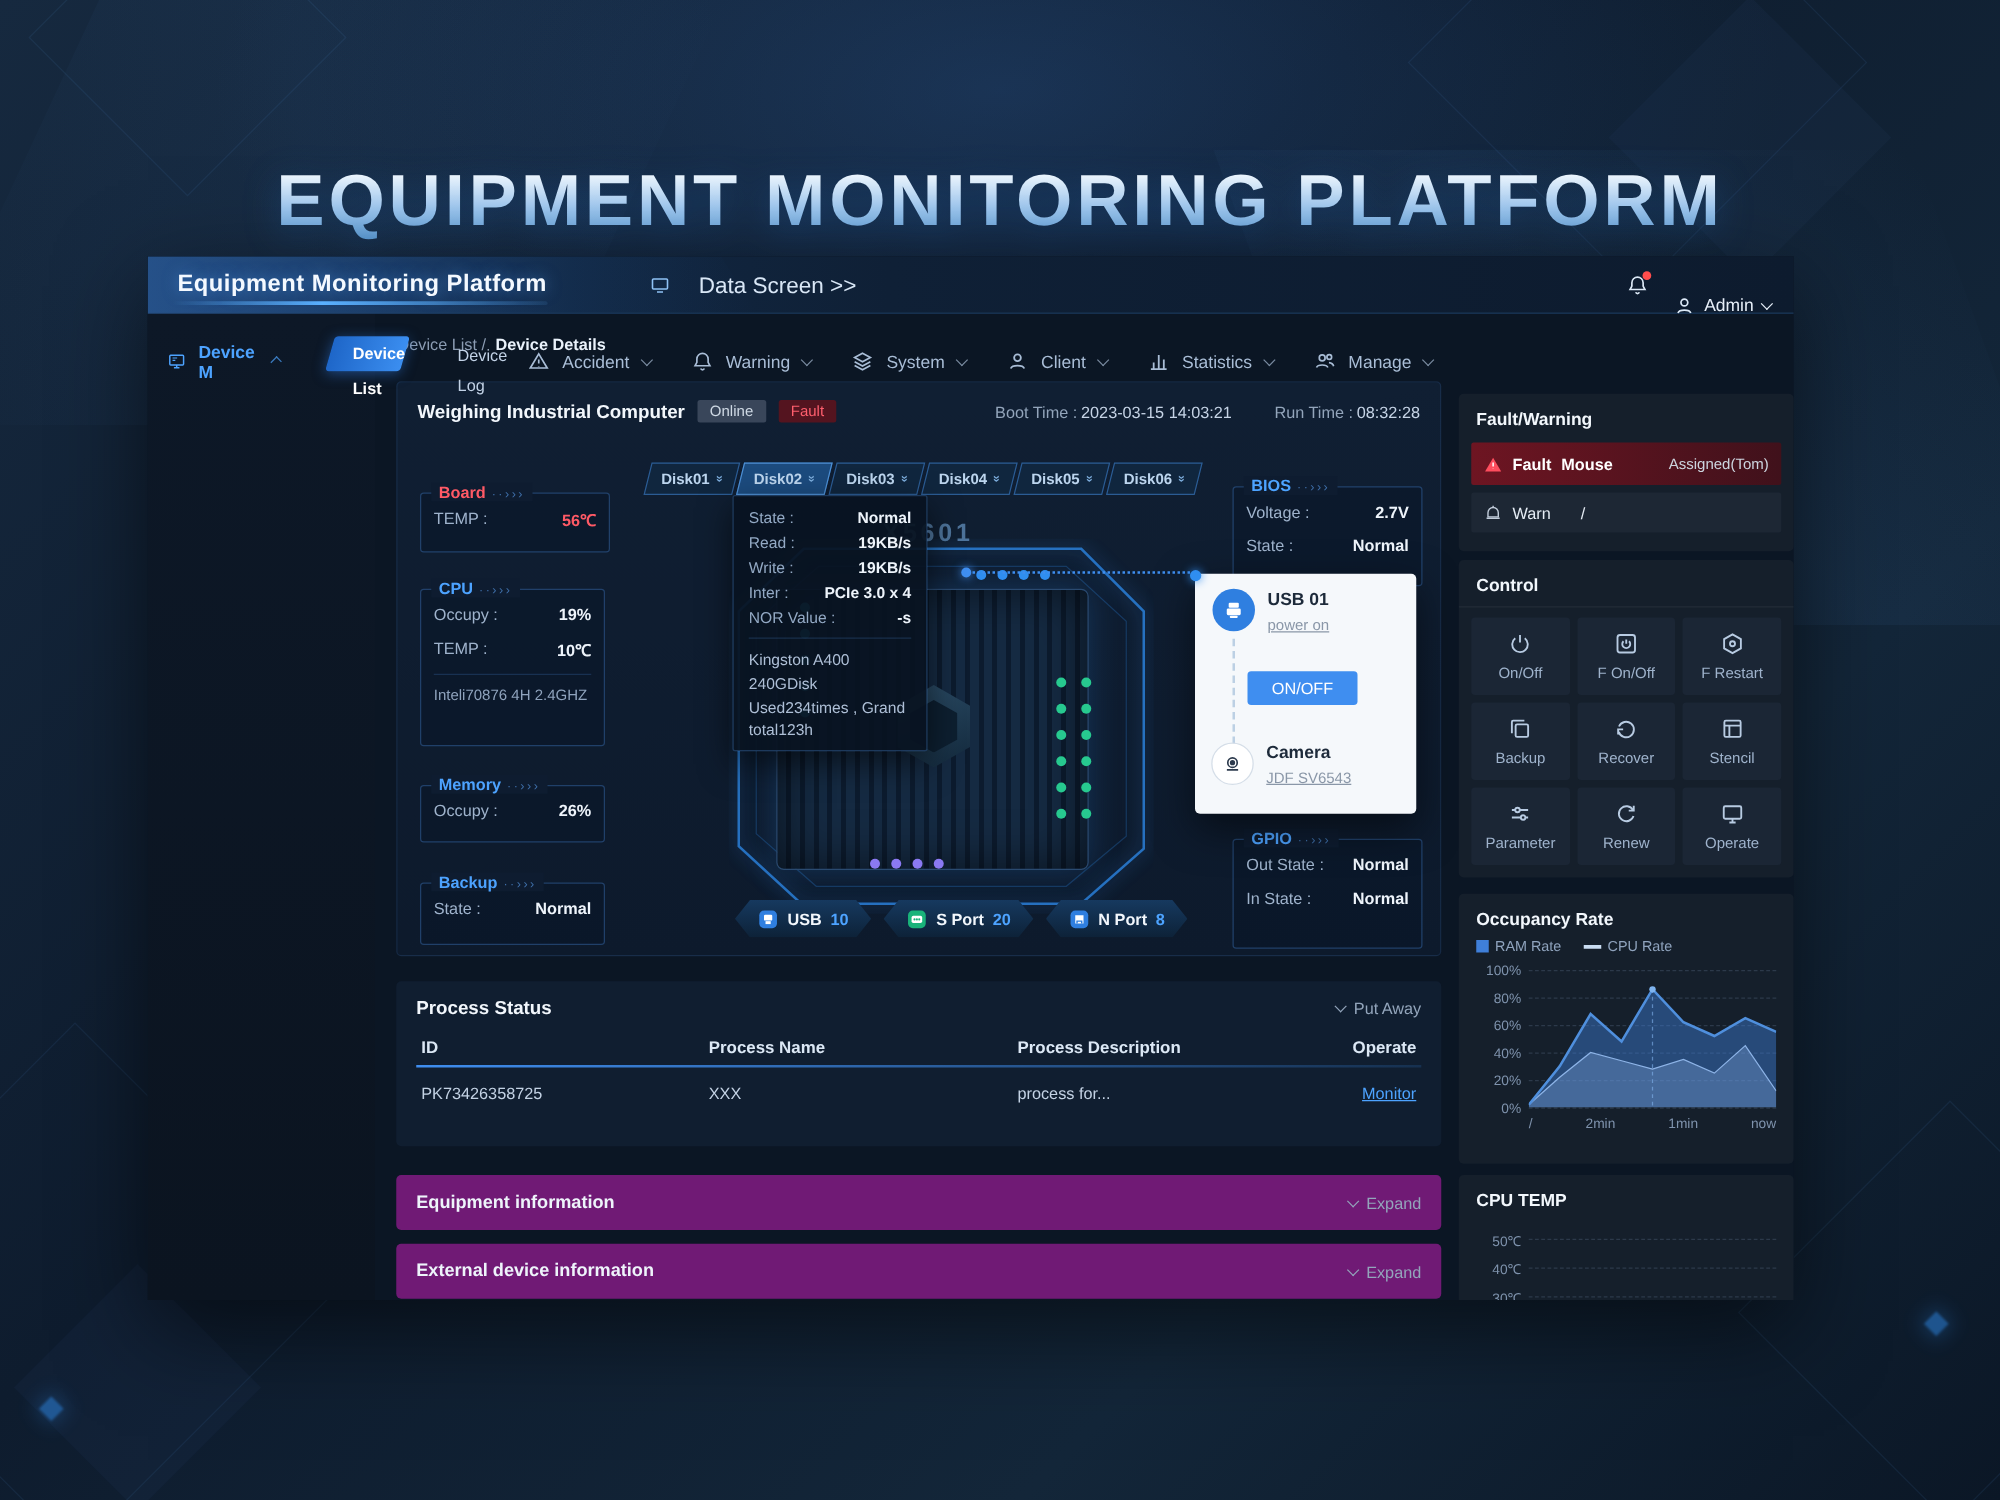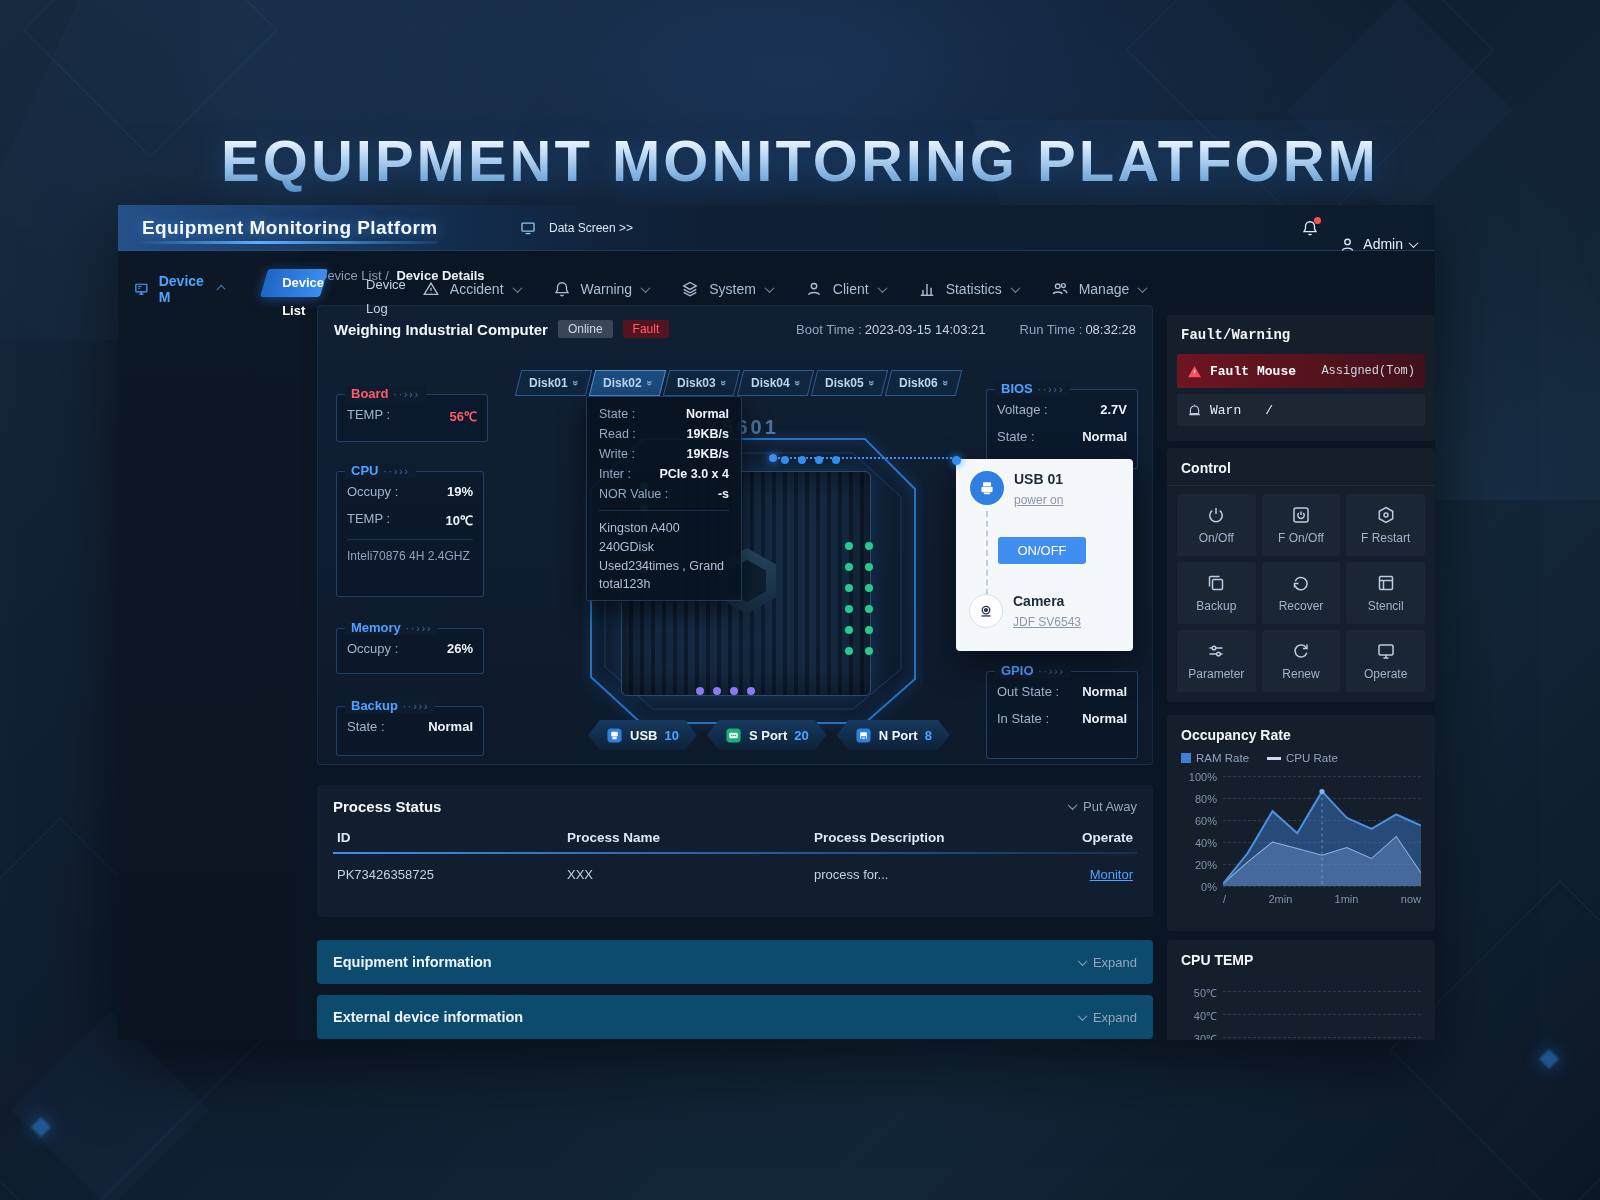--- a/index.html
+++ b/index.html
@@ -27,21 +27,21 @@
 
   .win-header{position:absolute;top:0;left:0;right:0;height:46px;
     background:linear-gradient(90deg,#153burg 0,#0d1b2e 100%);
     background:linear-gradient(90deg,#143051,#0f2036 45%,#0d1b2e);border-bottom:1px solid #1b3a5d;z-index:20;}
   .brand-slant{position:absolute;left:0;top:0;width:488px;height:46px;
     background:linear-gradient(90deg,rgba(63,130,220,.40),rgba(28,70,125,.18) 70%,transparent);
     clip-path:polygon(0 0,94% 0,100% 100%,0 100%);}
   .brand-text{position:absolute;left:24px;top:0;line-height:46px;font-size:19px;font-weight:bold;color:#f4f9ff;letter-spacing:.4px;text-shadow:0 0 12px rgba(90,170,255,.5);}
   .brand-streak{position:absolute;left:20px;top:36px;width:300px;height:3px;border-radius:2px;
     background:linear-gradient(90deg,transparent,#5ab0ff 40%,rgba(90,176,255,.1));}
-  .data-screen{position:absolute;left:402px;top:0;height:46px;display:flex;align-items:center;gap:13px;color:#d9e7f6;font-size:12px;cursor:pointer;}
+  .data-screen{position:absolute;left:402px;top:0;height:46px;display:flex;align-items:center;gap:23px;color:#d9e7f6;font-size:18px;cursor:pointer;}
   .hdr-right{position:absolute;right:18px;top:0;height:46px;display:flex;align-items:center;gap:20px;}
   .bell-wrap{position:relative;cursor:pointer;}
   .bell-dot{position:absolute;right:-2px;top:-2px;width:7px;height:7px;border-radius:50%;background:#ff4d4d;}
   .user{display:flex;align-items:center;gap:7px;color:#e7eff9;font-size:14px;cursor:pointer;margin-top:32px;}
 
   
   .sidebar{position:absolute;left:0;top:46px;bottom:0;width:182px;background:linear-gradient(180deg,#0d1827,#0b1420);display:flex;flex-direction:row;padding-top:16px;z-index:10;}
   .s-item{display:flex;align-items:center;gap:10px;height:44px;margin-bottom:4px;padding:0 16px;color:#a9bdd6;font-size:14px;cursor:pointer;}
   .s-item .chev{margin-left:auto;opacity:.7;}
   .s-item.active{color:#4da3ff;font-weight:bold;}
@@ -135,29 +135,29 @@
   .pp-head{display:flex;justify-content:space-between;align-items:center;padding:13px 16px 8px;}
   .pp-title{font-size:15px;font-weight:bold;color:#f2f7fc;}
   .pp-collapse{display:flex;align-items:center;gap:7px;color:#93a5bb;font-size:13px;cursor:pointer;}
   .pp-grid{display:grid;grid-template-columns:230px 247px 268px 1fr;margin:0 16px;align-items:center;}
   .pp-grid.head{padding:7px 4px;font-size:13.5px;font-weight:bold;color:#dce8f5;
     border-bottom:2px solid;border-image:linear-gradient(90deg,#3f8ef0,#16304f) 1;}
   .pp-grid.row{padding:13px 4px;font-size:13px;color:#c3d2e4;}
   .pp-grid .op{justify-self:end;}
   .monitor-link{color:#4da3ff;text-decoration:underline;cursor:pointer;}
 
-  .info-bar{position:absolute;left:199px;width:836px;height:44px;background:#0c4a6e;border-radius:4px;display:flex;align-items:center;justify-content:space-between;padding:0 16px;z-index:4;}
+  .info-bar{position:absolute;left:199px;width:836px;height:44px;background:#701a75;border-radius:4px;display:flex;align-items:center;justify-content:space-between;padding:0 16px;z-index:4;}
   .info-bar .t{font-size:14.5px;font-weight:bold;color:#eef4fb;}
   .expander{display:flex;align-items:center;gap:7px;color:#93a5bb;font-size:13px;cursor:pointer;}
   .info-bar.equip{top:735px;} .info-bar.ext{top:790px;}
 
   
   .rpanel{position:absolute;left:1049px;width:268px;background:#151f2b;border-radius:4px;z-index:4;}
   .rp-title{padding:12px 14px 9px;font-size:14px;font-weight:bold;color:#f2f7fc;}
-  .rpanel.fault{top:110px;height:126px;font-family:Liberation Mono, monospace;}
+  .rpanel.fault{top:110px;height:126px;}
   .fault-row{margin:2px 10px 6px;height:34px;display:flex;align-items:center;gap:8px;padding:0 10px;border-radius:2px;
     background:linear-gradient(90deg,#6e1522,#40111b);font-size:13px;color:#fff;}
   .fault-row .fw{font-weight:bold;}
   .fault-row .assign{margin-left:auto;color:#cdd5df;font-size:12px;}
   .warn-row{margin:0 10px;height:32px;display:flex;align-items:center;gap:8px;padding:0 10px;background:#1d2734;border-radius:2px;font-size:13px;color:#e6edf5;}
   .warn-row .slash{margin-left:16px;}
 
   .rpanel.control{top:243px;height:254px;}
   .rpanel.control .rp-title{border-bottom:1px solid rgba(255,255,255,.06);}
   .ctl-grid{display:grid;grid-template-columns:repeat(3,1fr);gap:6px;padding:8px 10px 12px;}

